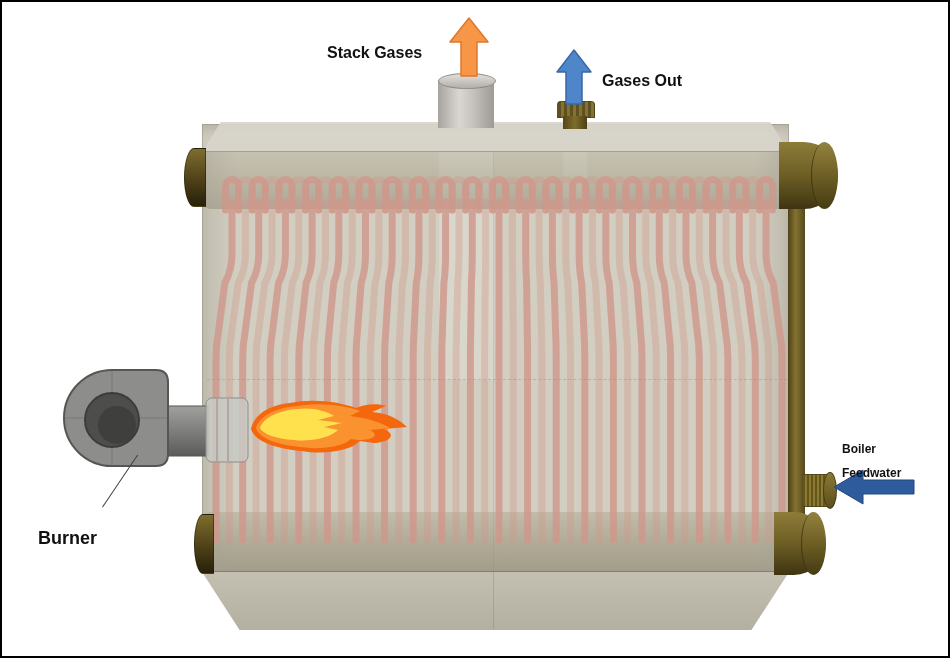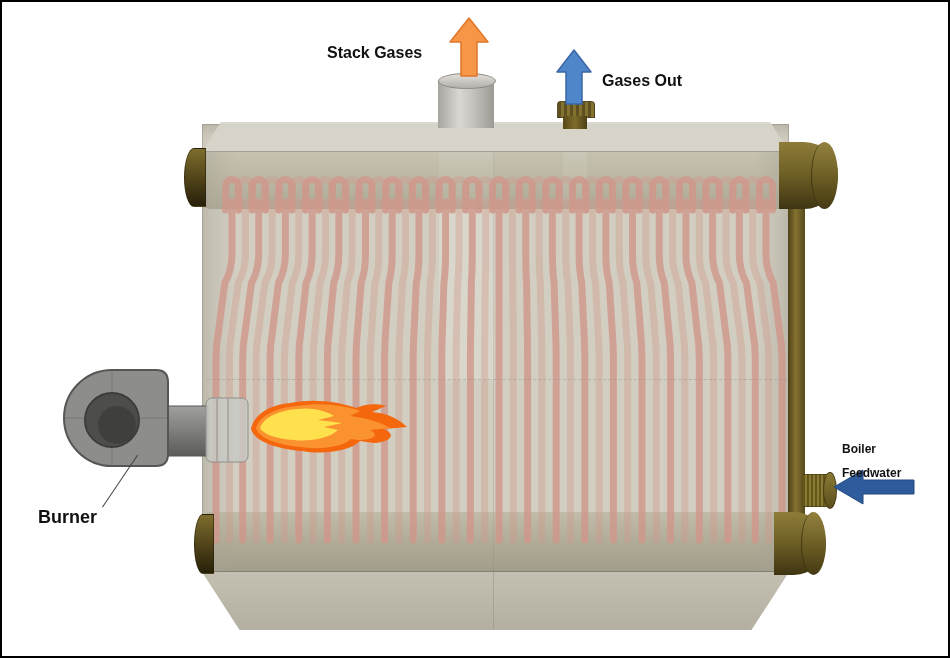--- a/index.html
+++ b/index.html
@@ -71,21 +71,21 @@
 
   
   .arrow-stack{left:446px;top:14px;width:42px;height:62px;}
   .arrow-steam{left:553px;top:46px;width:38px;height:58px;}
   .arrow-feed{left:830px;top:466px;width:84px;height:38px;}
 
   
   .lbl-stack{left:325px;top:42px;font-size:16px;}
   .lbl-steam{left:600px;top:70px;font-size:16px;}
   .lbl-feed{left:840px;top:407px;font-size:12px;line-height:24px;font-weight:700;position:absolute;margin-top:28px;}
-  .lbl-burner{left:36px;top:505px;font-size:18px;}
+  .lbl-burner{left:36px;top:526px;font-size:18px;}
 </style>
 </head>
 <body>
 
 <div class="frame">
 
   <div class="abs interior"></div>
   <div class="abs duct-stack"></div>
   <div class="abs duct-riser"></div>
   <div class="abs center-seam"></div>

